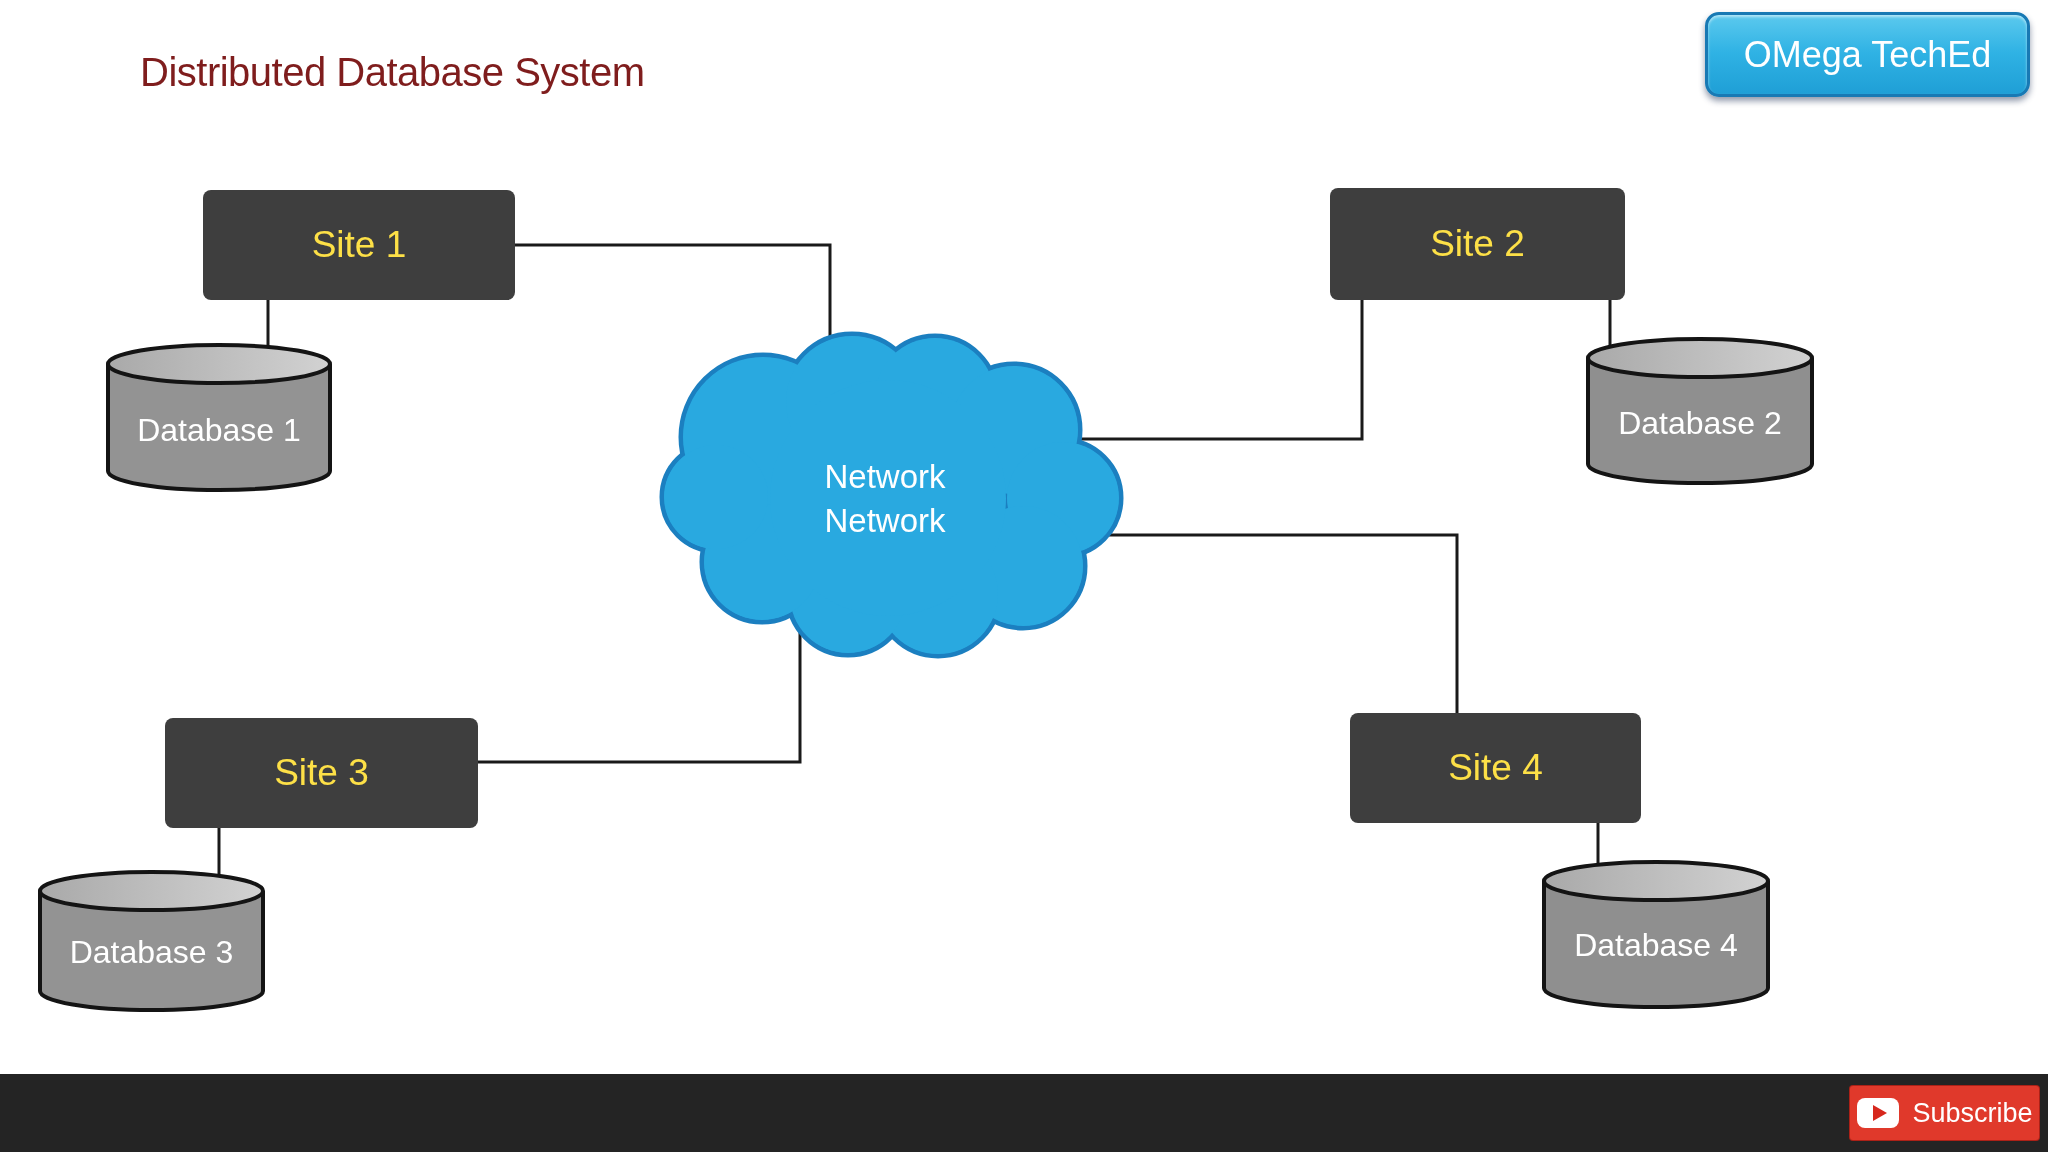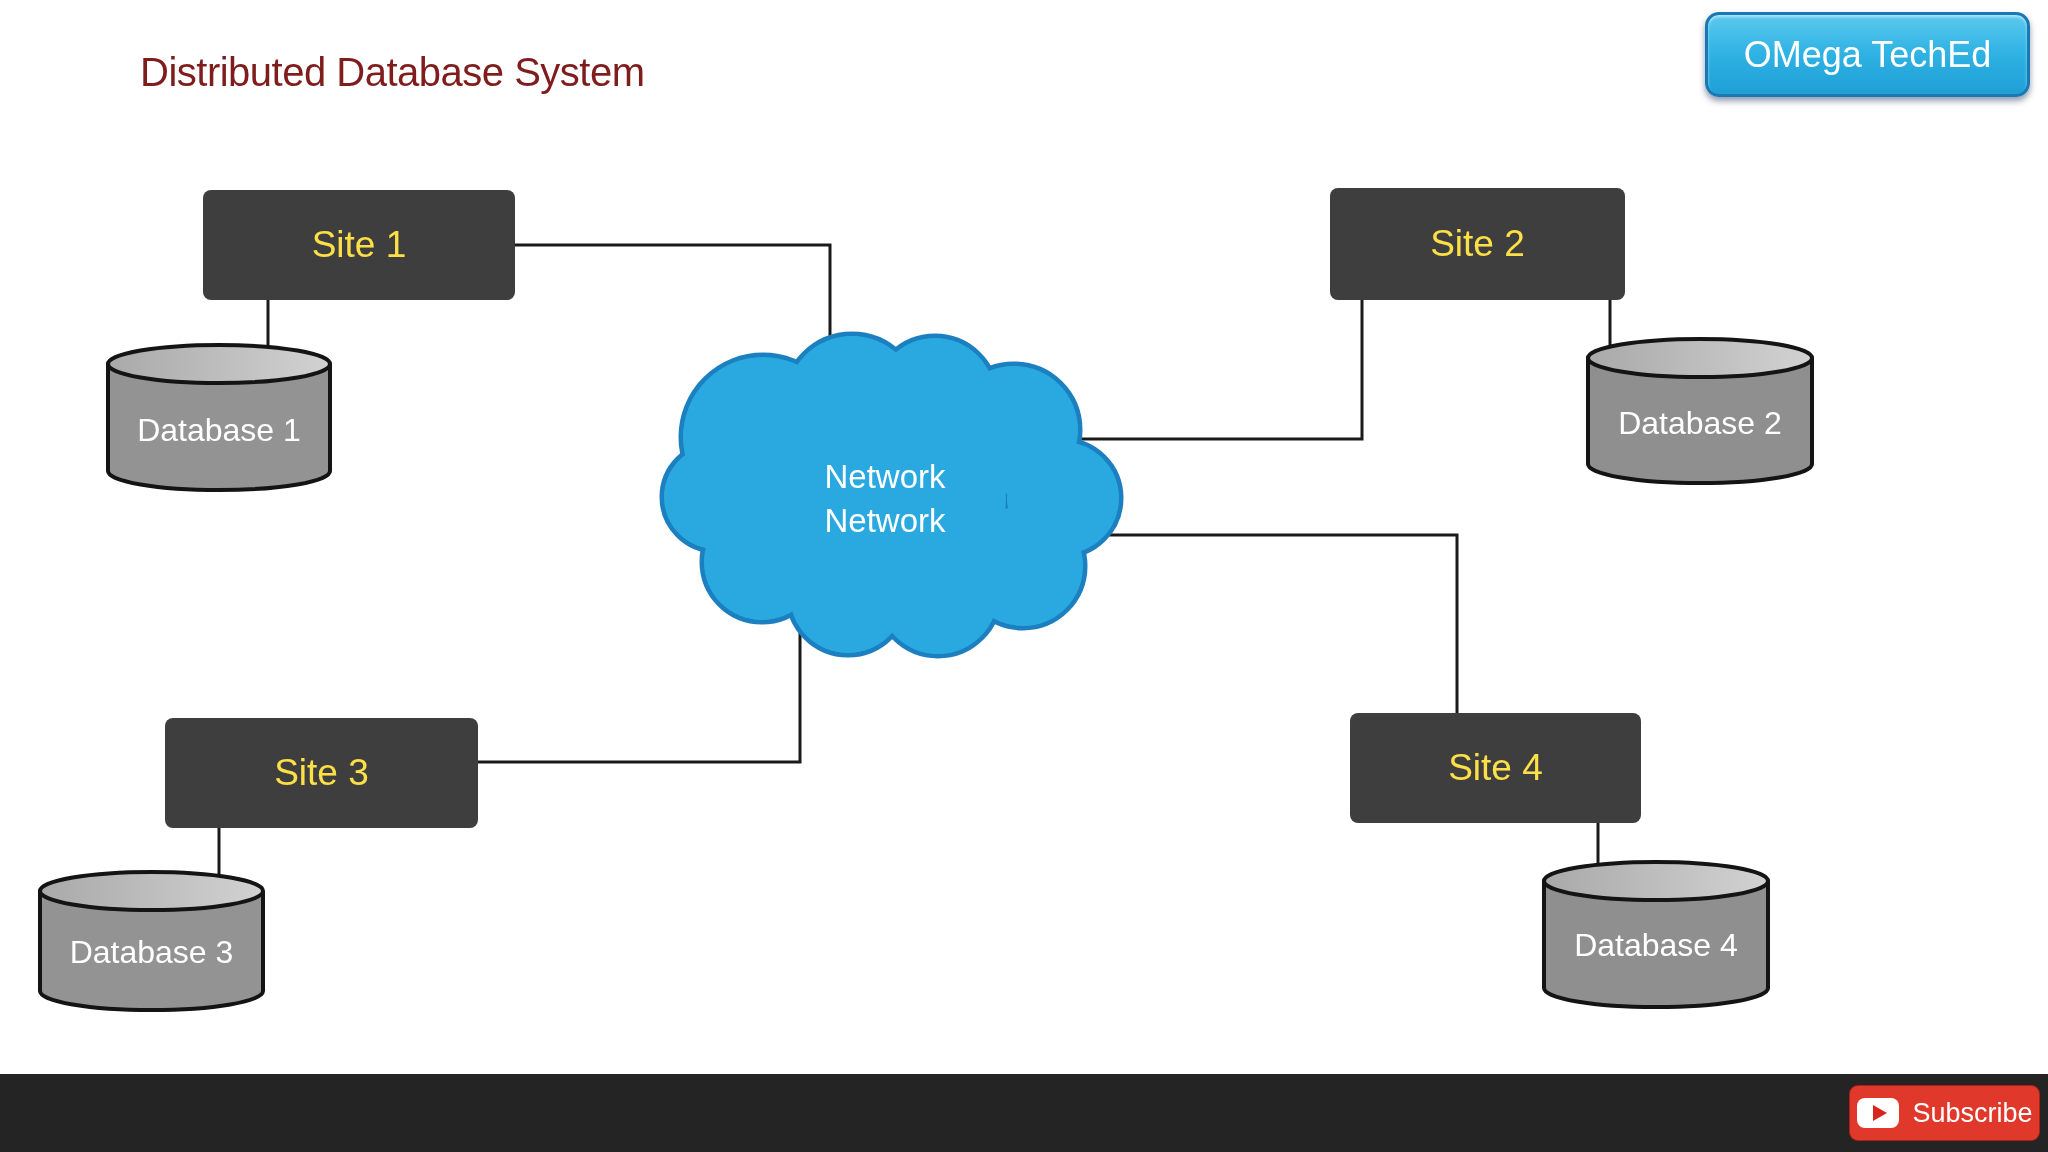--- a/index.html
+++ b/index.html
@@ -36,21 +36,21 @@
     display:flex;flex-direction:column;align-items:center;justify-content:center;
     color:#ffffff;font-size:33px;line-height:1.32;pointer-events:none;
   }
   
   .footer-bar{
     position:absolute;left:0;top:1074px;width:2048px;height:78px;background:#242424;
   }
   .subscribe{
     position:absolute;left:1849px;top:1085px;width:191px;height:56px;
     box-sizing:border-box;background:#e0392b;border:1px solid rgba(130,15,8,.55);
-    border-radius:9px;display:flex;align-items:center;justify-content:center;gap:12px;
+    border-radius:4px;display:flex;align-items:center;justify-content:center;gap:12px;
     color:#ffffff;font-size:27px;cursor:pointer;
   }
   .subscribe .yt{width:44px;height:32px;flex:0 0 auto;}
 </style>
 </head>
 <body>
 
 <div class="stage">
 
   <div class="title">Distributed Database System</div>

